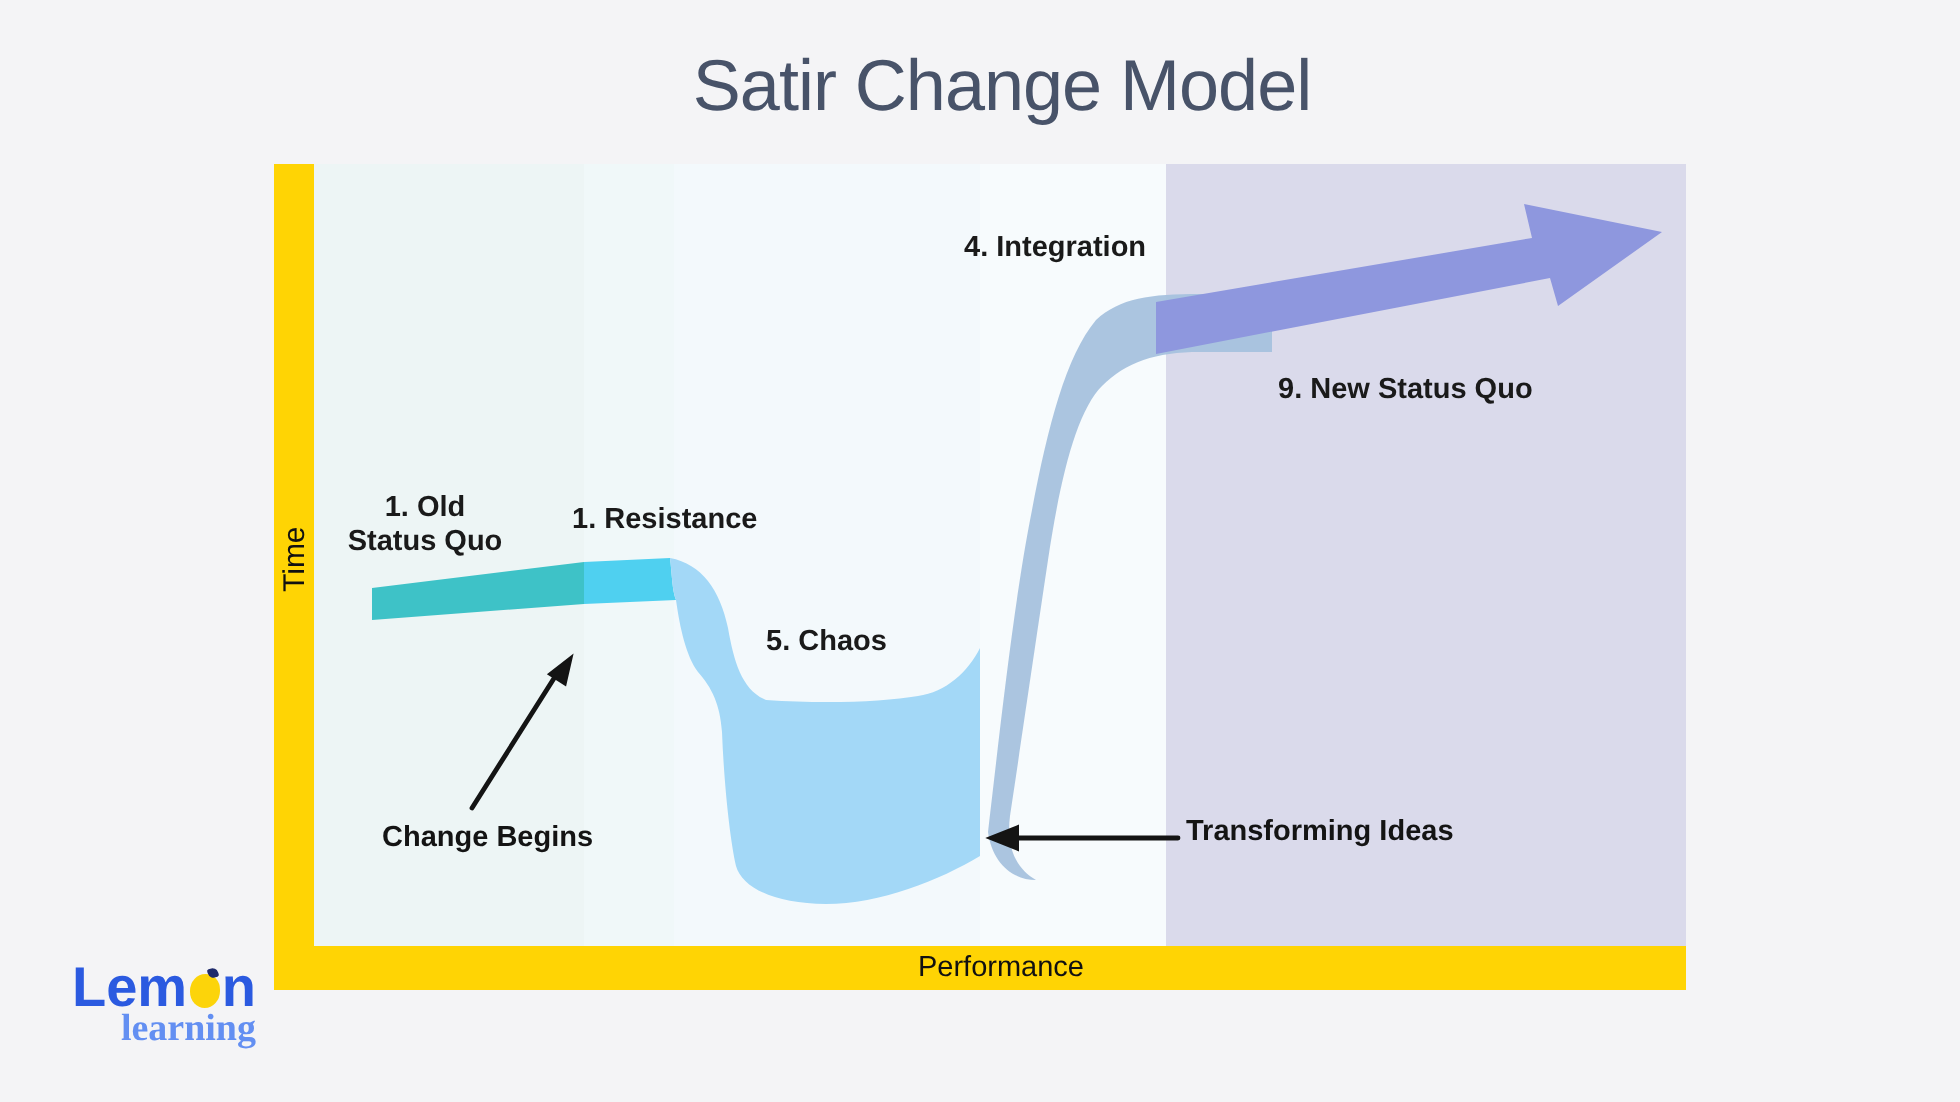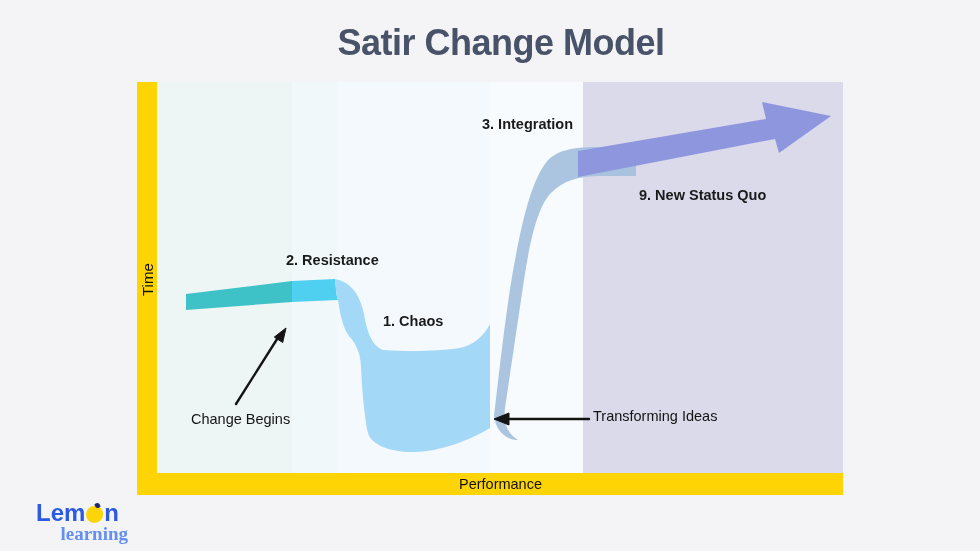--- a/index.html
+++ b/index.html
@@ -7,21 +7,21 @@
   body {
     font-family: "Liberation Sans", "DejaVu Sans", sans-serif;
     background: #f4f4f6;
     overflow: hidden;
   }
   .canvas { position: relative; width: 980px; height: 551px; background: #f4f4f6; }
 
   .title {
     position: absolute; left: 0; top: 22px; width: 980px;
     text-align: center;
-    font-size: 36px; font-weight: 700; letter-spacing: -0.5px;
+    font-size: 36px; font-weight: 400; letter-spacing: -0.5px;
     color: #485369;
     padding-left: 22px;
   }
 
   
   .panel { position: absolute; top: 82px; height: 391px; }
   .p1 { left: 157px; width: 135px; background: #edf5f5; }
   .p2 { left: 292px; width: 45px;  background: #f0f8f9; }
   .p3 { left: 337px; width: 153px; background: #f3f9fc; }
   .p4 { left: 490px; width: 93px;  background: #f7fbfd; }
@@ -42,27 +42,27 @@
   svg.ribbons { position: absolute; left: 0; top: 0; width: 980px; height: 551px; }
 
   
   .lbl { position: absolute; color: #1a1a1a; white-space: pre-line; }
   .stage { font-weight: 700; font-size: 14.5px; }
   .s1 { left: 160px; top: 246px; width: 105px; text-align: center; line-height: 17px; }
   .s2 { left: 286px; top: 252px; }
   .s3 { left: 383px; top: 313px; }
   .s4 { left: 482px; top: 116px; }
   .s5 { left: 639px; top: 187px; }
-  .note { font-weight: 400; font-size: 14.5px; color: #141414; }
+  .note { font-weight: 700; font-size: 14.5px; color: #141414; }
   .n1 { left: 191px; top: 411px; }
   .n2 { left: 593px; top: 408px; }
 
   
   .logo { position: absolute; left: 36px; top: 482px; width: 92px; }
-  .logo-top { font-size: 24px; font-weight: 800; color: #2b5ae0; line-height: 24px; display: flex; align-items: center; margin-top: 19px; }
+  .logo-top { font-size: 28px; font-weight: 800; color: #2b5ae0; line-height: 24px; display: flex; align-items: center; }
   .lemon { position: relative; display: inline-block; width: 17px; height: 17px; margin: 0 1px;
            background: #fcd40a; border-radius: 50% 46% 50% 48%; top: 1px; }
   .lemon .stem { position: absolute; left: 9px; top: -3px; width: 5px; height: 5px;
                  background: #1f2a6b; border-radius: 1px 60% 1px 60%; transform: rotate(-20deg); }
   .logo-sub { font-size: 19px; font-weight: 600; color: #638ff2; text-align: right; margin-top: -2px; font-family: Liberation Serif, serif; }
 </style>
 </head>
 <body>
 
 <div class="canvas">
@@ -117,23 +117,25 @@
       <line x1="236" y1="404" x2="279" y2="336" stroke-width="2.4" stroke-linecap="round"></line>
       <polygon points="286,328 282.7,342.5 274.3,337.1" stroke-width="1" fill="#141414"></polygon>
     </g>
 
     <g stroke="#141414">
       <line x1="589" y1="419" x2="506" y2="419" stroke-width="2.4" stroke-linecap="round"></line>
       <polygon points="494,419 509,413 509,425" stroke-width="1" fill="#141414"></polygon>
     </g>
   </svg>
 
-  <div class="lbl stage s2">2. Resistance</div>
-  <div class="lbl stage s3">1. Chaos</div>
-  <div class="lbl stage s4">3. Integration</div>
+  <div class="lbl stage s1">1. Old
+Status Quo</div>
+  <div class="lbl stage s2">1. Resistance</div>
+  <div class="lbl stage s3">5. Chaos</div>
+  <div class="lbl stage s4">4. Integration</div>
   <div class="lbl stage s5">9. New Status Quo</div>
 
   <div class="lbl note n1">Change Begins</div>
   <div class="lbl note n2">Transforming Ideas</div>
 
   <div class="logo">
     <div class="logo-top">
       <span>Lem</span>
       <span class="lemon">
           <span class="stem"></span>

